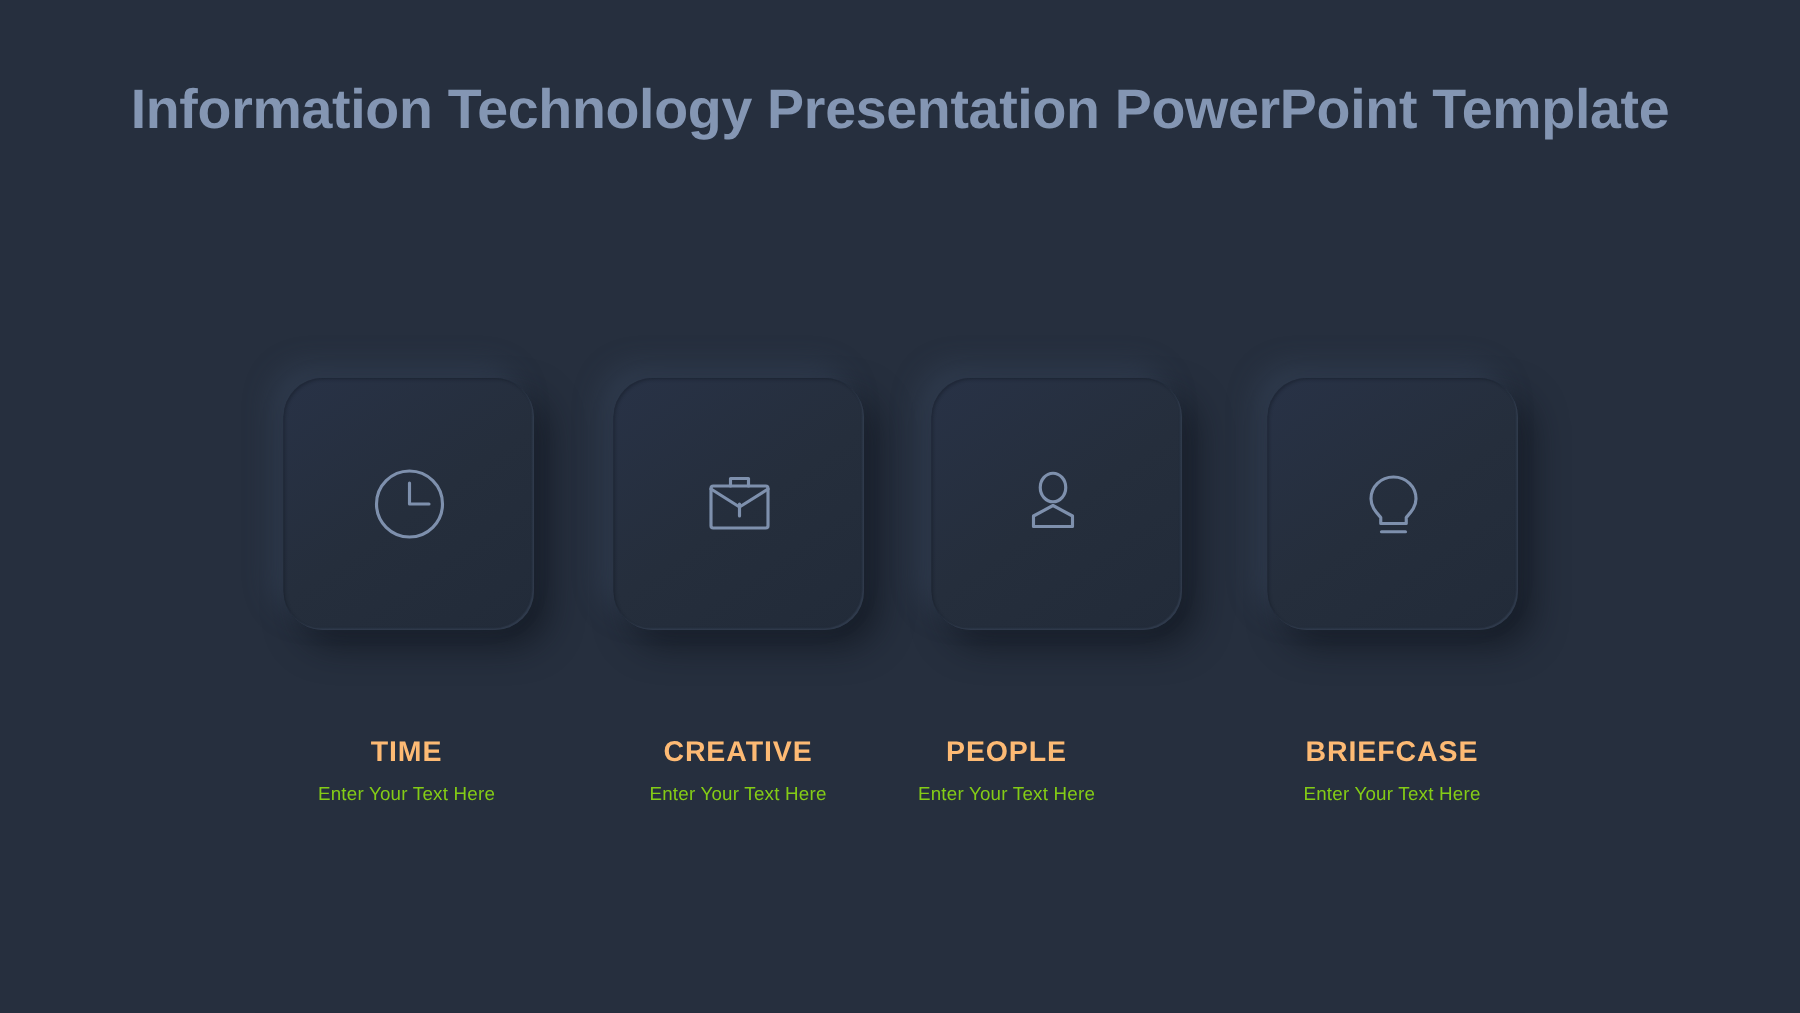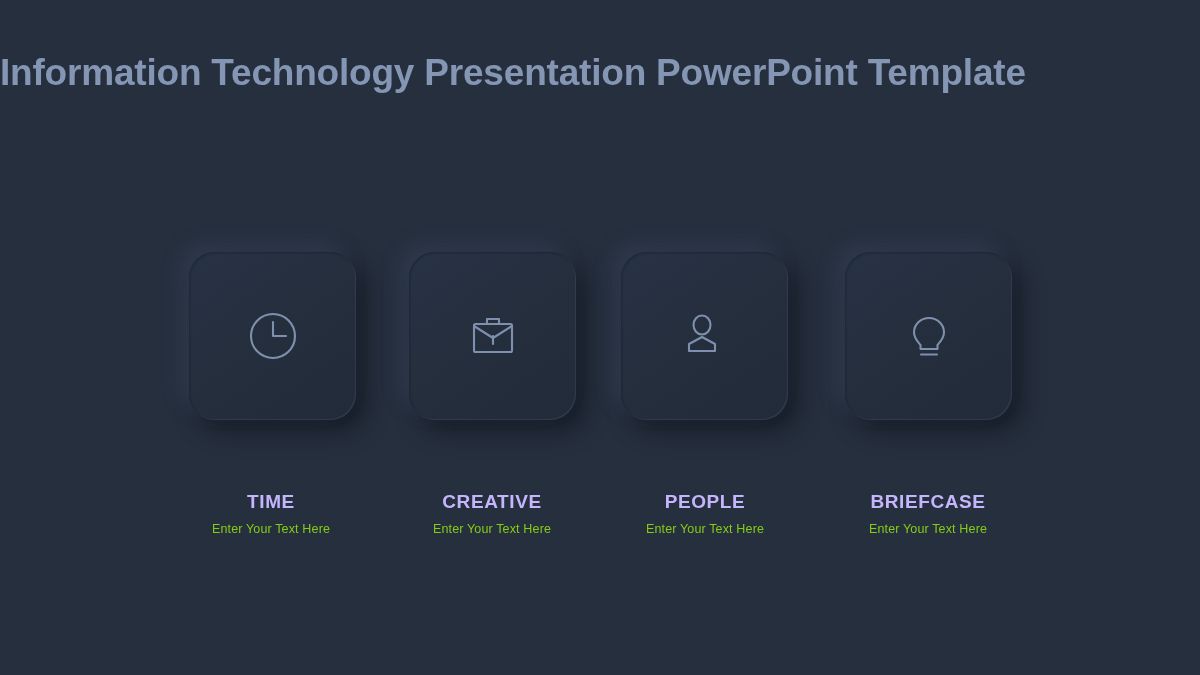--- a/index.html
+++ b/index.html
@@ -24,21 +24,21 @@
     height: 675px;
     background: #262F3E;
   }
 
   
   .slide-title {
     position: absolute;
     top: 52px;
     left: 0;
     width: 1200px;
-    text-align: left;
+    text-align: center;
     font-size: 37px;
     font-weight: bold;
     letter-spacing: -0.2px;
     color: #8496B3;
     white-space: nowrap;
   }
 
   
   .cards-row {
     position: absolute;
@@ -87,28 +87,28 @@
 
   
   .caption {
     position: absolute;
     width: 260px;
     text-align: center;
   }
 
   .caption.c0 { left: 141px; top: 491px; }
   .caption.c1 { left: 362px; top: 491px; }
-  .caption.c2 { left: 575px; top: 491px; }
+  .caption.c2 { left: 541px; top: 491px; }
   .caption.c3 { left: 798px; top: 491px; }
 
   .caption-title {
     font-size: 19px;
     font-weight: bold;
     letter-spacing: 0.6px;
-    color: #c4b5fd;
+    color: #fdba74;
     line-height: 1.15;
   }
 
   .caption-sub {
     margin-top: 9px;
     font-size: 12.5px;
     font-weight: normal;
     letter-spacing: 0.15px;
     color: #84cc16;
     line-height: 1.2;

